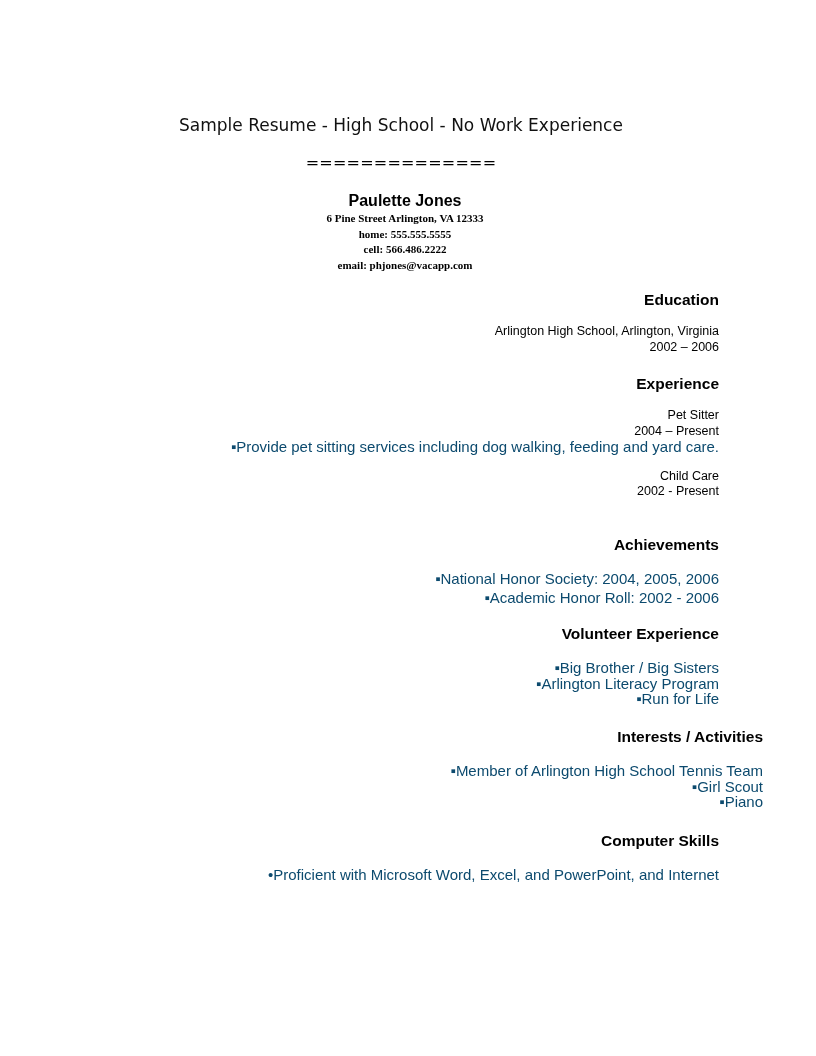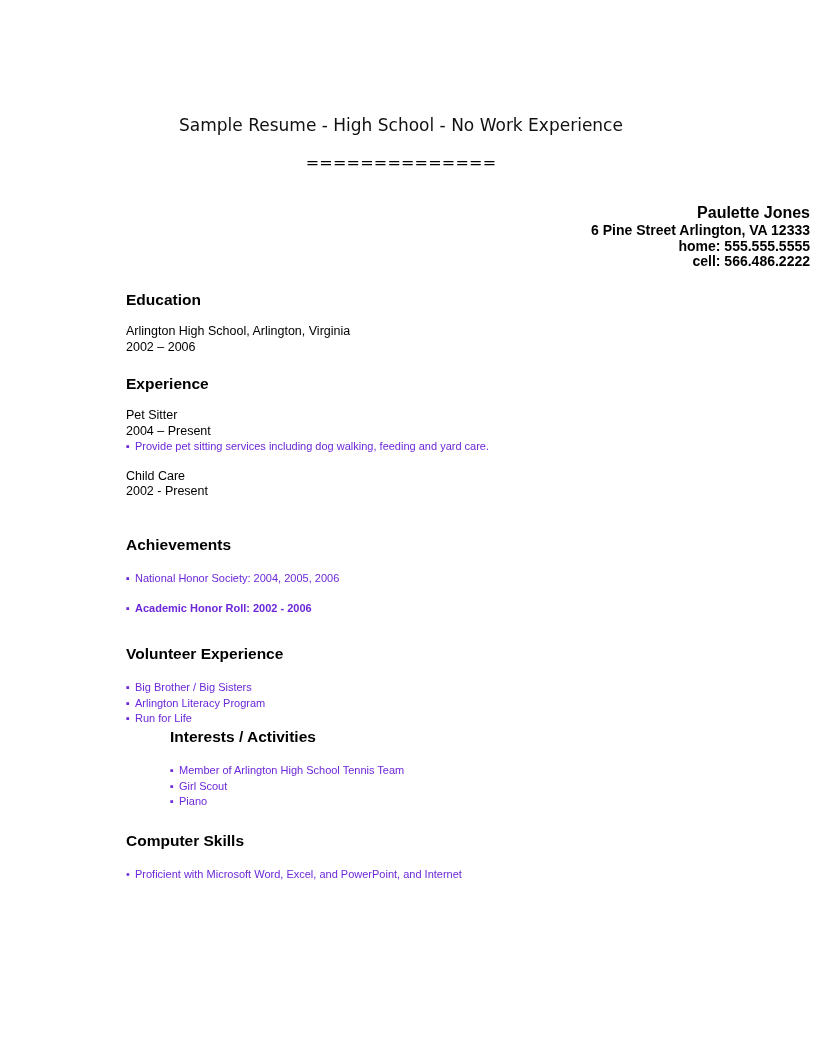--- a/index.html
+++ b/index.html
@@ -36,53 +36,55 @@
     top: 153px;
     text-align: center;
     font-family: "DejaVu Sans", sans-serif;
     font-size: 16px;
     line-height: 20px;
     letter-spacing: 0.2px;
   }
   .header-block {
     position: absolute;
     left: 0; width: 810px;
-    top: 203px;
-    text-align: right;
+    top: 191px;
+    text-align: center;
   }
   .name {
     font-size: 16px;
     font-weight: bold;
     line-height: 20px;
   }
   .contact-line {
-    font-size: 14px;
+    font-size: 11px;
     font-weight: bold;
     line-height: 15.5px;
+    font-family: Liberation Serif, serif;
   }
   .section {
     position: absolute;
-    left: 126px;
+    left: 119px;
     width: 600px;
+    text-align: right;
   }
   .section-heading {
     font-size: 15.5px;
     font-weight: bold;
     line-height: 20px;
     margin: 0;
   }
   .bold-line {
     font-size: 12.5px;
     font-weight: normal;
     line-height: 15.5px;
   }
   .bullet-line {
-    font-size: 11px;
+    font-size: 15px;
     line-height: 15.5px;
-    color: #6d28d9;
+    color: #0c4a6e;
   }
   .bullet-line .bullet {
     display: inline-block;
     width: 9px;
   }
   .gap-14 { height: 14px; }
   .gap-16 { height: 16px; }
 </style>
 </head>
 <body>
@@ -90,20 +92,21 @@
 <div class="page">
 
   <div class="title">Sample Resume - High School - No Work Experience</div>
   <div class="divider">==============</div>
 
   <div class="header-block">
     <div class="name">Paulette Jones</div>
     <div class="contact-line">6 Pine Street Arlington, VA 12333</div>
     <div class="contact-line">home: 555.555.5555</div>
     <div class="contact-line">cell: 566.486.2222</div>
+    <div class="contact-line">email: phjones@vacapp.com</div>
   </div>
 
   <div class="section" style="top:290px;">
     <div class="section-heading">Education</div>
     <div class="gap-14"></div>
     <div class="bold-line">Arlington High School, Arlington, Virginia</div>
     <div class="bold-line">2002 – 2006</div>
   </div>
 
   <div class="section" style="top:374px;">
@@ -118,24 +121,24 @@
     <div>
       <div class="bold-line">Child Care</div>
       <div class="bold-line">2002 - Present</div>
     </div>
   </div>
 
   <div class="section" style="top:535px;">
     <div class="section-heading">Achievements</div>
     <div class="gap-16"></div>
     <div class="bullet-line"><span class="bullet">▪</span><span>National Honor Society: 2004, 2005, 2006</span></div>
-    <div class="bullet-line" style="margin-top:14px;font-weight:bold;"><span class="bullet">▪</span><span>Academic Honor Roll: 2002 - 2006</span></div>
+    <div class="bullet-line" style="margin-top:3px;"><span class="bullet">▪</span><span>Academic Honor Roll: 2002 - 2006</span></div>
   </div>
 
-  <div class="section" style="top:624px;margin-top:20px;">
+  <div class="section" style="top:624px;">
     <div class="section-heading">Volunteer Experience</div>
     <div class="gap-16"></div>
     <div class="bullet-line"><span class="bullet">▪</span><span>Big Brother / Big Sisters</span></div>
     <div class="bullet-line"><span class="bullet">▪</span><span>Arlington Literacy Program</span></div>
     <div class="bullet-line"><span class="bullet">▪</span><span>Run for Life</span></div>
   </div>
 
   <div class="section" style="top:727px;margin-left:44px;">
     <div class="section-heading">Interests / Activities</div>
     <div class="gap-16"></div>

